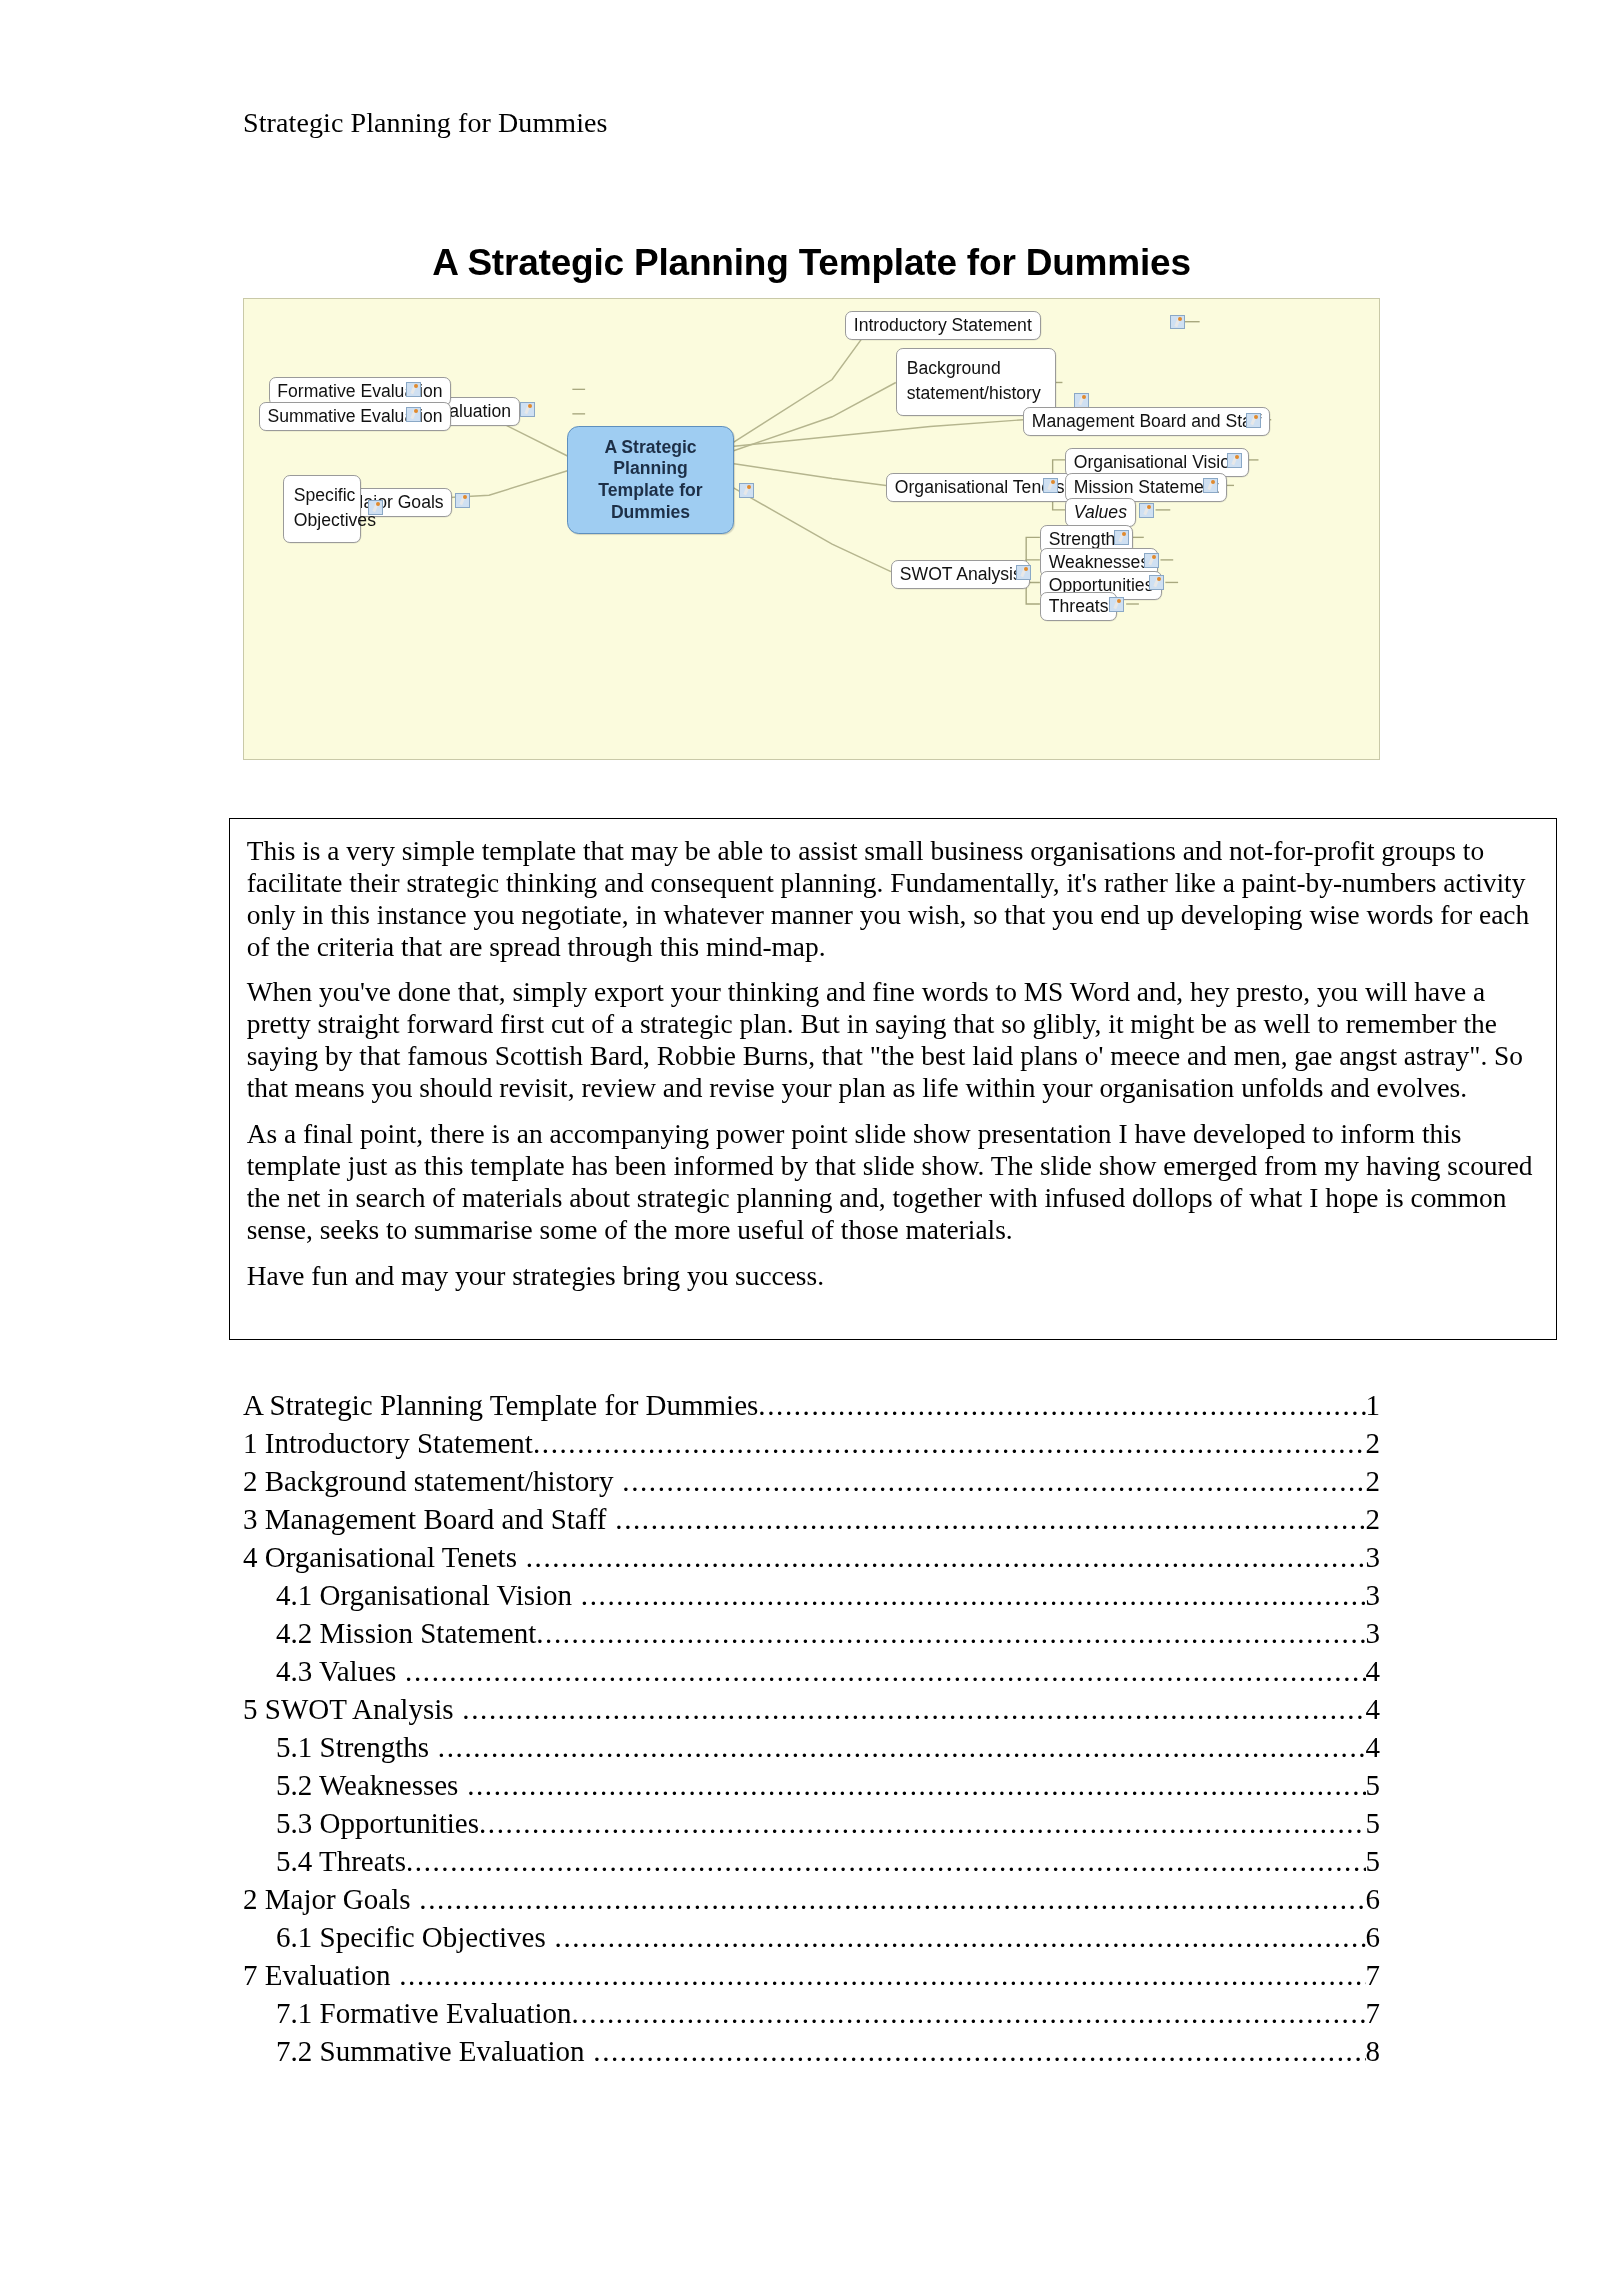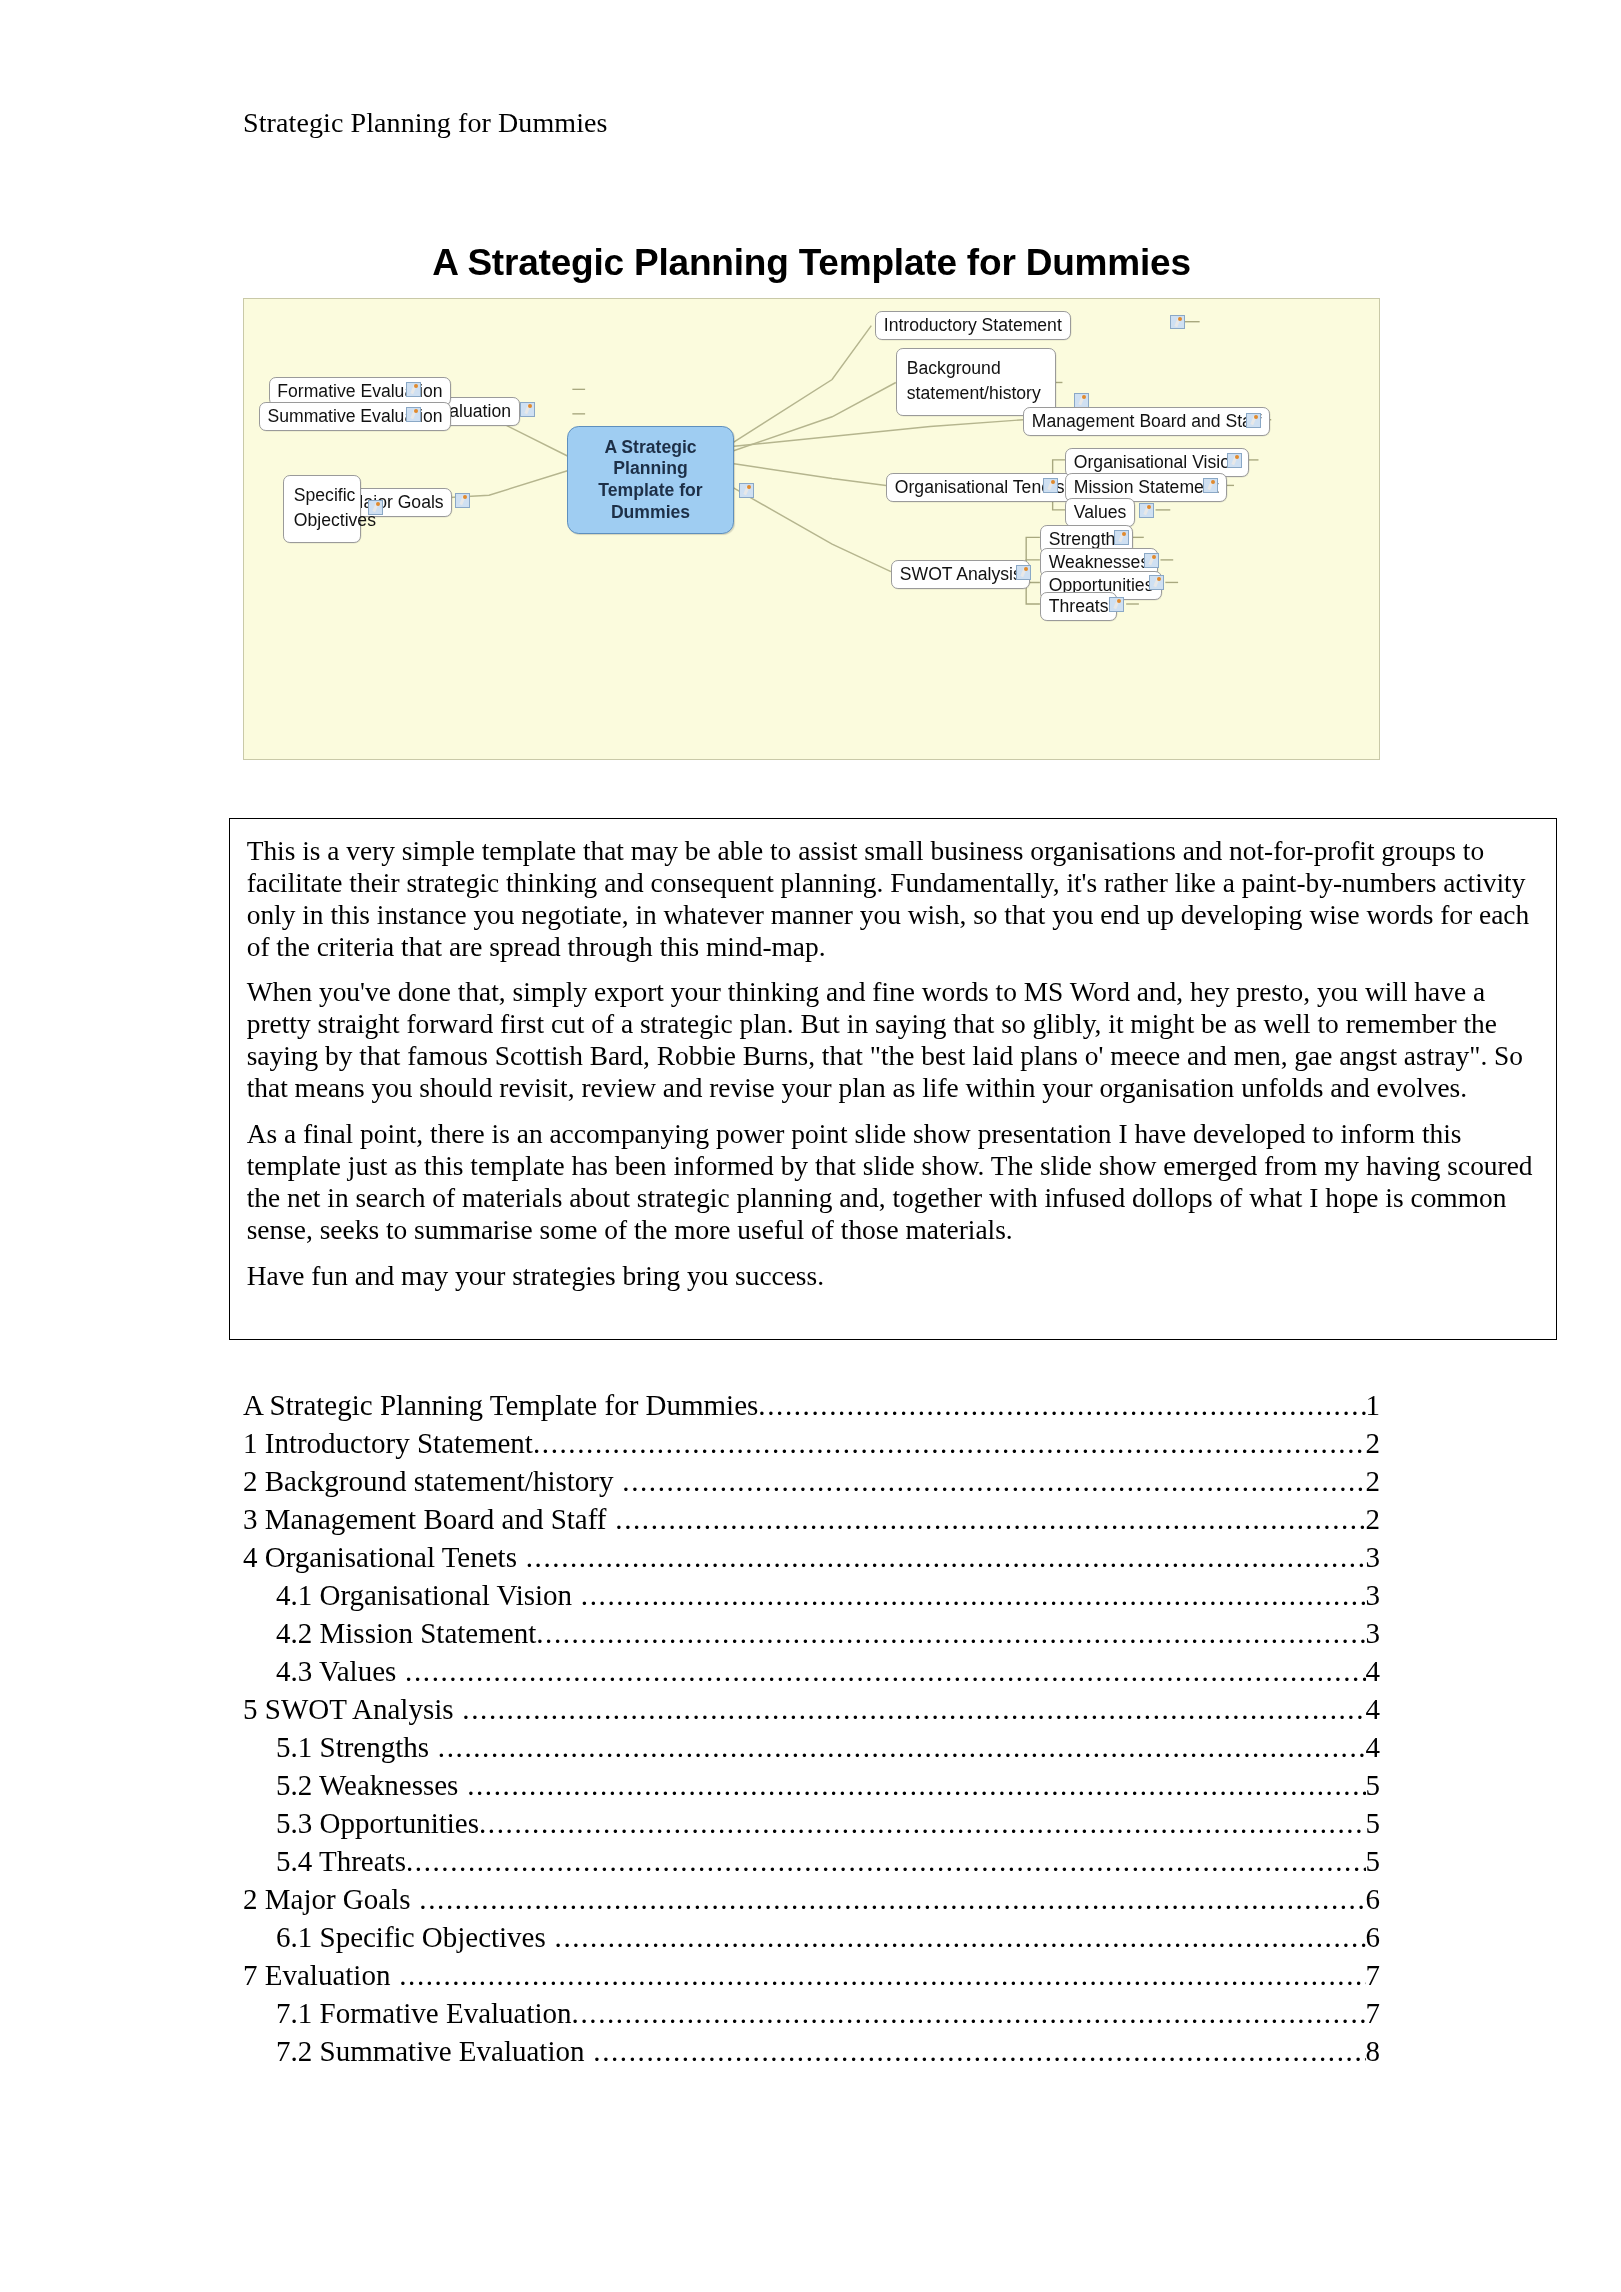--- a/index.html
+++ b/index.html
@@ -239,39 +239,39 @@
         <path d="M 335 92 L 348 92"></path>
         <path d="M 335 117 L 348 117"></path>
         <path d="M 820 85 L 835 85"></path>
         <path d="M 1035 123 L 1048 123"></path>
       </g>
     </svg>
 
     <div class="node center" style="left:323px; top:127px; width:167px;">A Strategic Planning Template for Dummies</div>
     <span class="note-icon" style="left:495px; top:184px;"></span>
 
-    <div class="node" style="left:631px; top:11.8px;">Introductory Statement</div>
+    <div class="node" style="left:601px; top:11.8px;">Introductory Statement</div>
     <span class="note-icon" style="left:926px; top:15.7px;"></span>
 
     <div class="node two-line" style="left:652px; top:49px; width:160px;">Background statement/history</div>
     <span class="note-icon" style="left:830px; top:94px;"></span>
 
     <div class="node" style="left:779px; top:108px;">Management Board and Staff</div>
     <span class="note-icon" style="left:1002px; top:114px;"></span>
 
     <div class="node" style="left:642px; top:174px;">Organisational Tenets</div>
     <span class="note-icon" style="left:799px; top:179px;"></span>
 
     <div class="node" style="left:821px; top:149px;">Organisational Vision</div>
     <span class="note-icon" style="left:983px; top:154px;"></span>
 
     <div class="node" style="left:821px; top:174px;">Mission Statement</div>
     <span class="note-icon" style="left:959px; top:179px;"></span>
 
-    <div class="node" style="left:821px; top:199px;">Values</div>
+    <div class="node" style="left:821px; top:199px;font-style:italic;">Values</div>
     <span class="note-icon" style="left:895px; top:204px;"></span>
 
     <div class="node" style="left:647px; top:261px;">SWOT Analysis</div>
     <span class="note-icon" style="left:772px; top:266px;"></span>
 
     <div class="node" style="left:796px; top:226px;">Strengths</div>
     <span class="note-icon" style="left:870px; top:231px;"></span>
 
     <div class="node" style="left:796px; top:249px;">Weaknesses</div>
     <span class="note-icon" style="left:900px; top:254px;"></span>

